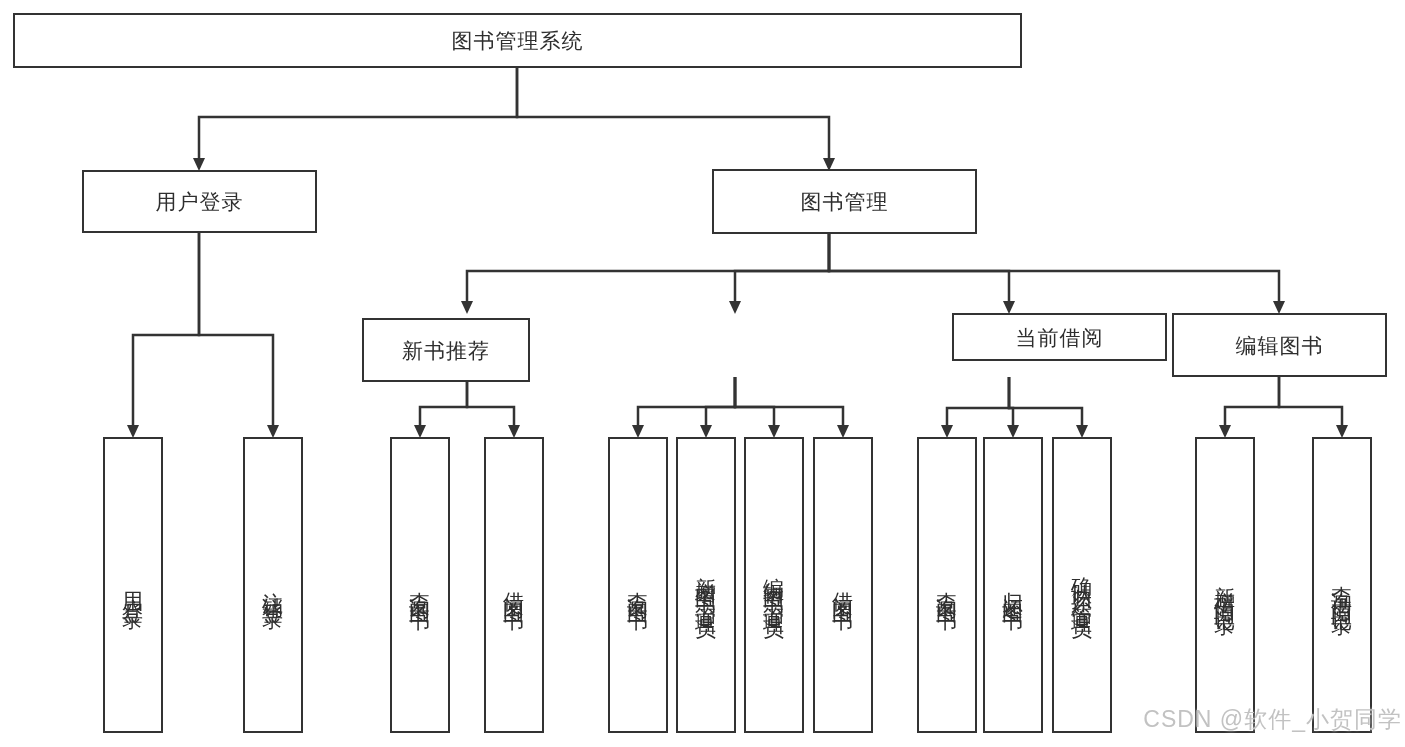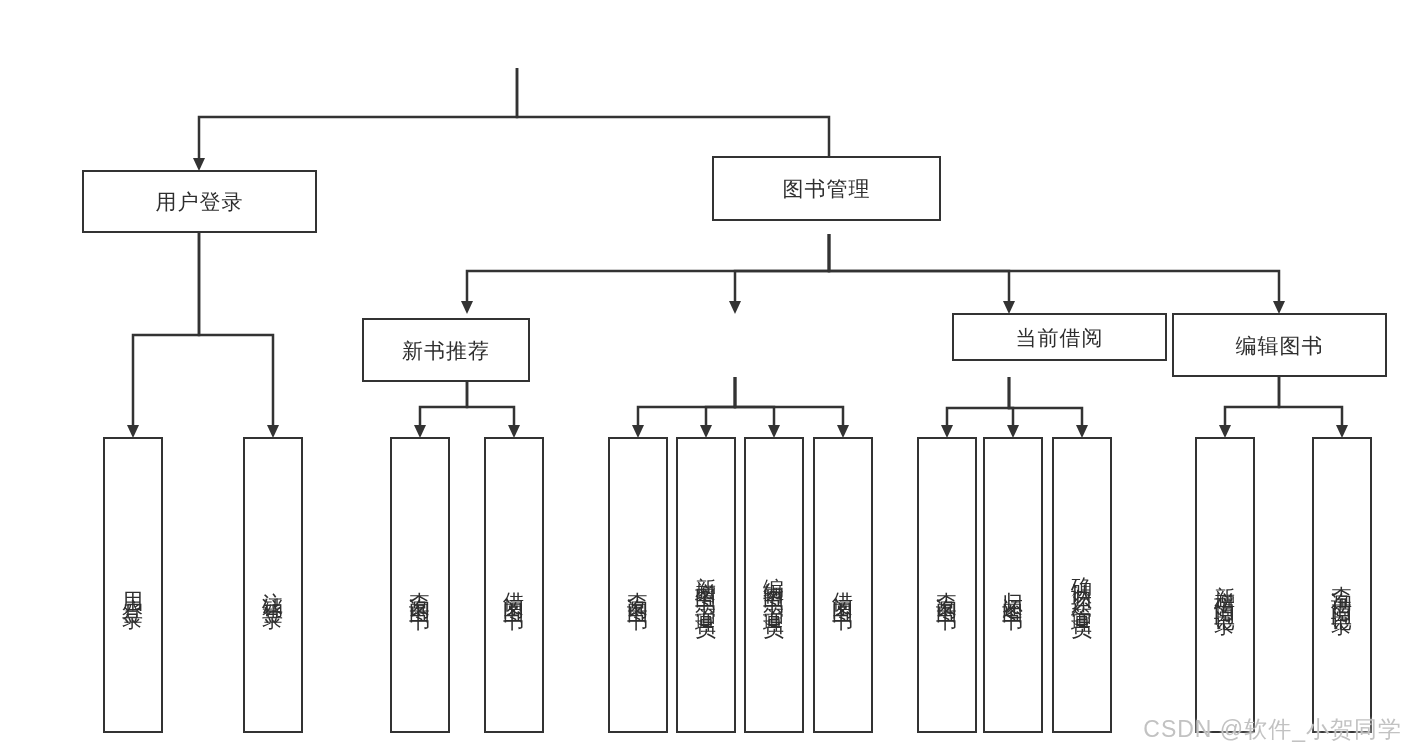--- a/index.html
+++ b/index.html
@@ -29,21 +29,21 @@
     display:flex;align-items:center;justify-content:center;
   }
   .hbox{font-size:21px;letter-spacing:1px;line-height:1;}
   .leaf{
     top:437px;width:60px;height:296px;
     writing-mode:vertical-rl;text-orientation:mixed;
     font-size:21px;letter-spacing:6px;line-height:1;
     padding-top:4px;
   }
   .watermark{
-    position:absolute;right:3px;bottom:2px;
+    position:absolute;right:3px;bottom:12px;
     font-size:23px;letter-spacing:1px;
     color:var(--watermark,#c2c2c2);
     text-shadow:0 0 3px #ffffff;
     white-space:nowrap;
   }
 </style>
 </head>
 <body>
 
 <div class="stage">
@@ -75,23 +75,24 @@
     <path class="conn" d="M735 377 V407 H843 V425"></path>
 
     <path class="conn" d="M1009 377 V408 H947 V425"></path>
     <path class="conn" d="M1009 377 V408 H1013 V425"></path>
     <path class="conn" d="M1009 377 V408 H1082 V425"></path>
 
     <path class="conn" d="M1279 377 V407 H1225 V425"></path>
     <path class="conn" d="M1279 377 V407 H1342 V425"></path>
   </svg>
 
+  <div class="box hbox" style="left:13px;top:13px;width:1009px;height:55px">图书管理系统</div>
 
   <div class="box hbox" style="left:82px;top:170px;width:235px;height:63px">用户登录</div>
-  <div class="box hbox" style="left:712px;top:156px;width:229px;height:65px">图书管理</div>
+  <div class="box hbox" style="left:712px;top:169px;width:265px;height:65px">图书管理</div>
 
   <div class="box hbox" style="left:362px;top:318px;width:168px;height:64px">新书推荐</div>
   <div class="box hbox" style="left:952px;top:313px;width:215px;height:48px">当前借阅</div>
   <div class="box hbox" style="left:1172px;top:313px;width:215px;height:64px">编辑图书</div>
 
   <div class="box leaf" style="left:103px">用户登录</div>
   <div class="box leaf" style="left:243px">注销登录</div>
 
   <div class="box leaf" style="left:390px">查询图书</div>
   <div class="box leaf" style="left:484px">借阅图书</div>

